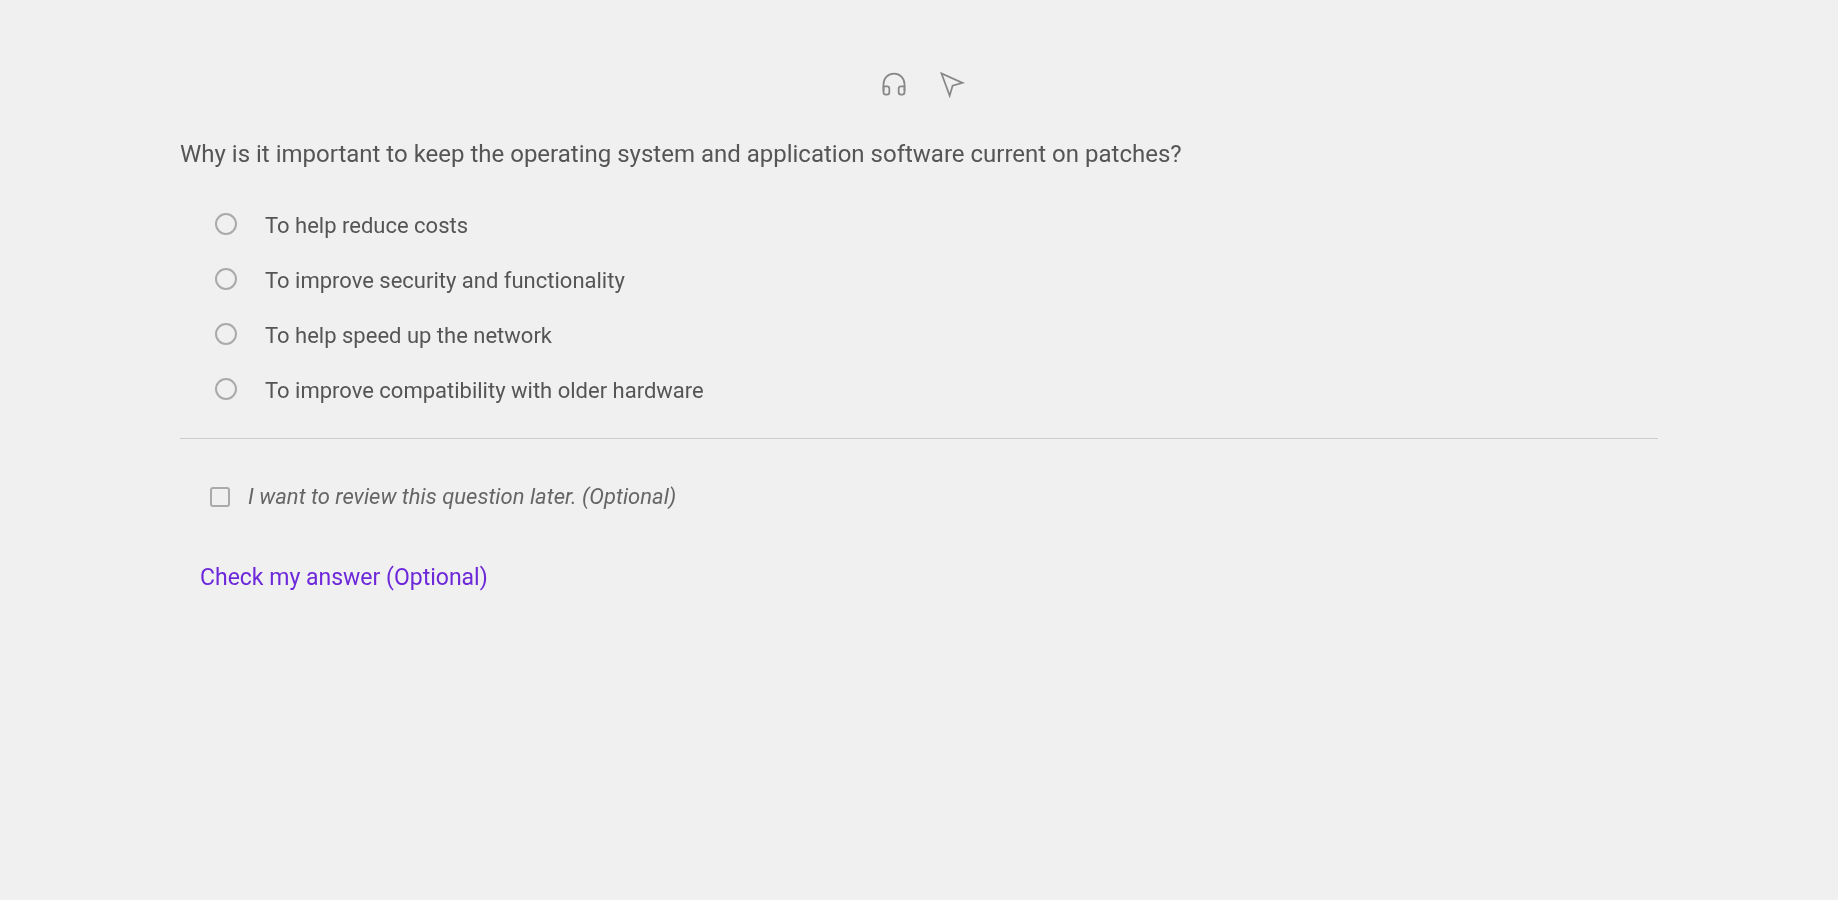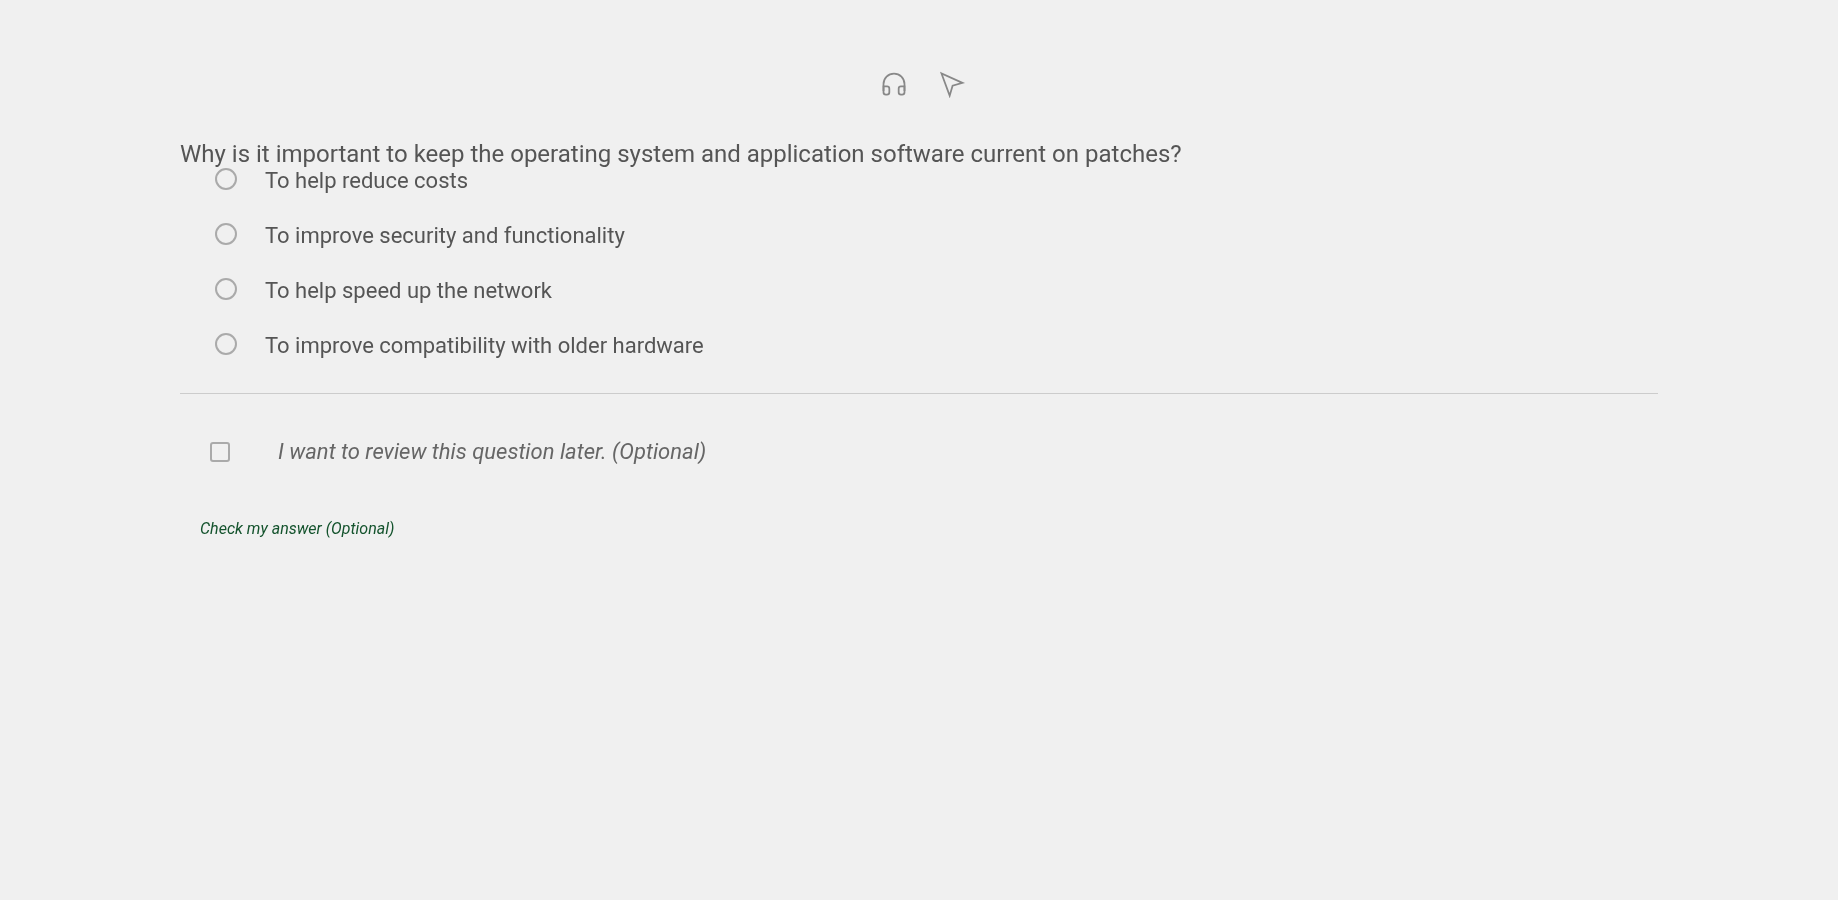--- a/index.html
+++ b/index.html
@@ -31,20 +31,21 @@
     }
     
     .icon-btn {
       color: #888;
       cursor: pointer;
     }
     
     .question-text {
       font-size: 24px;
       color: #555;
+      margin-bottom: 45px;
       font-weight: 400;
     }
     
     .options {
       padding-left: 35px;
     }
     
     .option-row {
       display: flex;
       align-items: flex-start;
@@ -88,29 +89,27 @@
       border-radius: 3px;
       margin-right: 18px;
       flex-shrink: 0;
       background: transparent;
     }
     
     .review-label {
       font-size: 22px;
       font-style: italic;
       color: #666;
-      margin-left: 30px;
     }
     
     .check-answer {
-      font-size: 16px;
-      color: #14532d;
+      font-size: 23px;
+      color: #6d28d9;
       cursor: pointer;
       padding-left: 20px;
-      font-style: italic;
     }
   </style>
 </head>
 <body>
 
 <div class="toolbar-icons">
   <span class="icon-btn">
     <svg width="28" height="28" viewBox="0 0 24 24" fill="none" stroke="currentColor" stroke-width="1.5">
       <path d="M3 18v-6a9 9 0 0 1 18 0v6"></path>
       <path d="M21 19a2 2 0 0 1-2 2h-1a2 2 0 0 1-2-2v-3a2 2 0 0 1 2-2h3zM3 19a2 2 0 0 0 2 2h1a2 2 0 0 0 2-2v-3a2 2 0 0 0-2-2H3z"></path>

